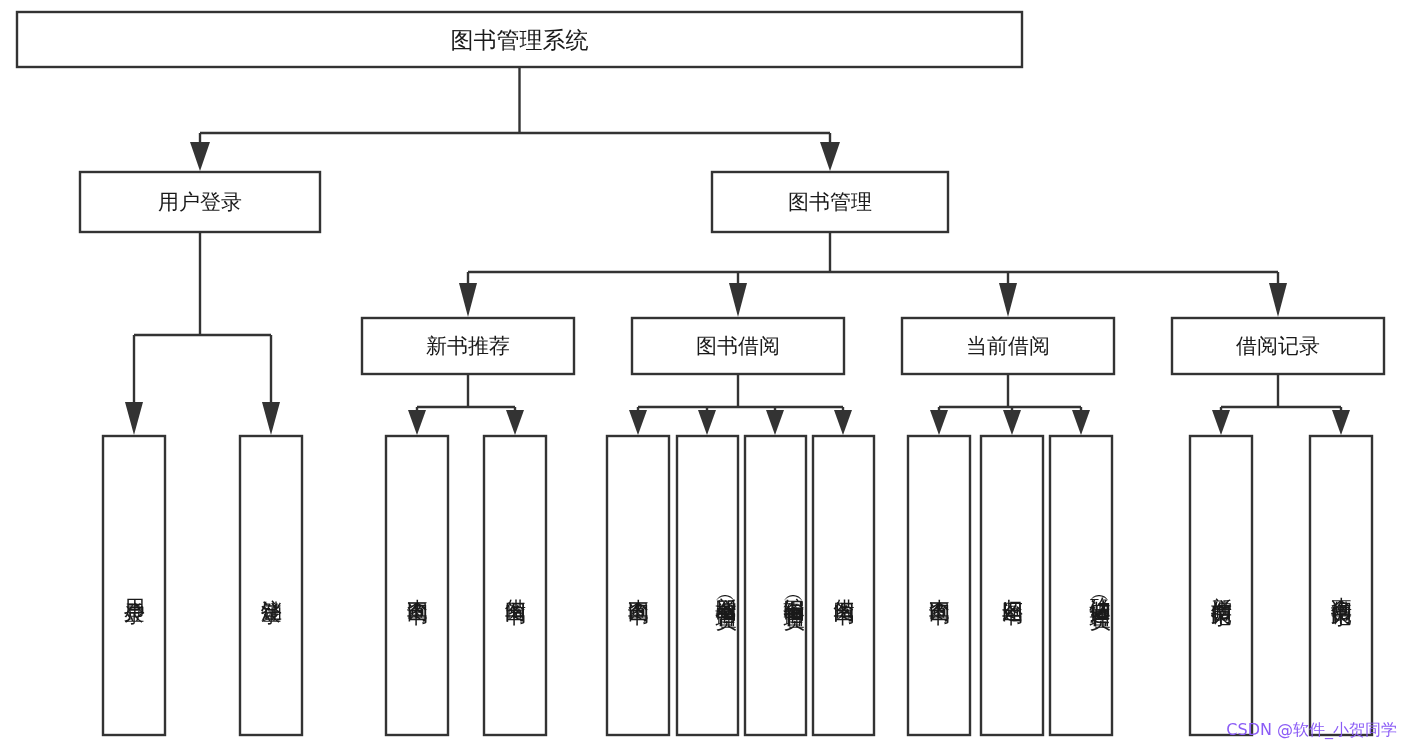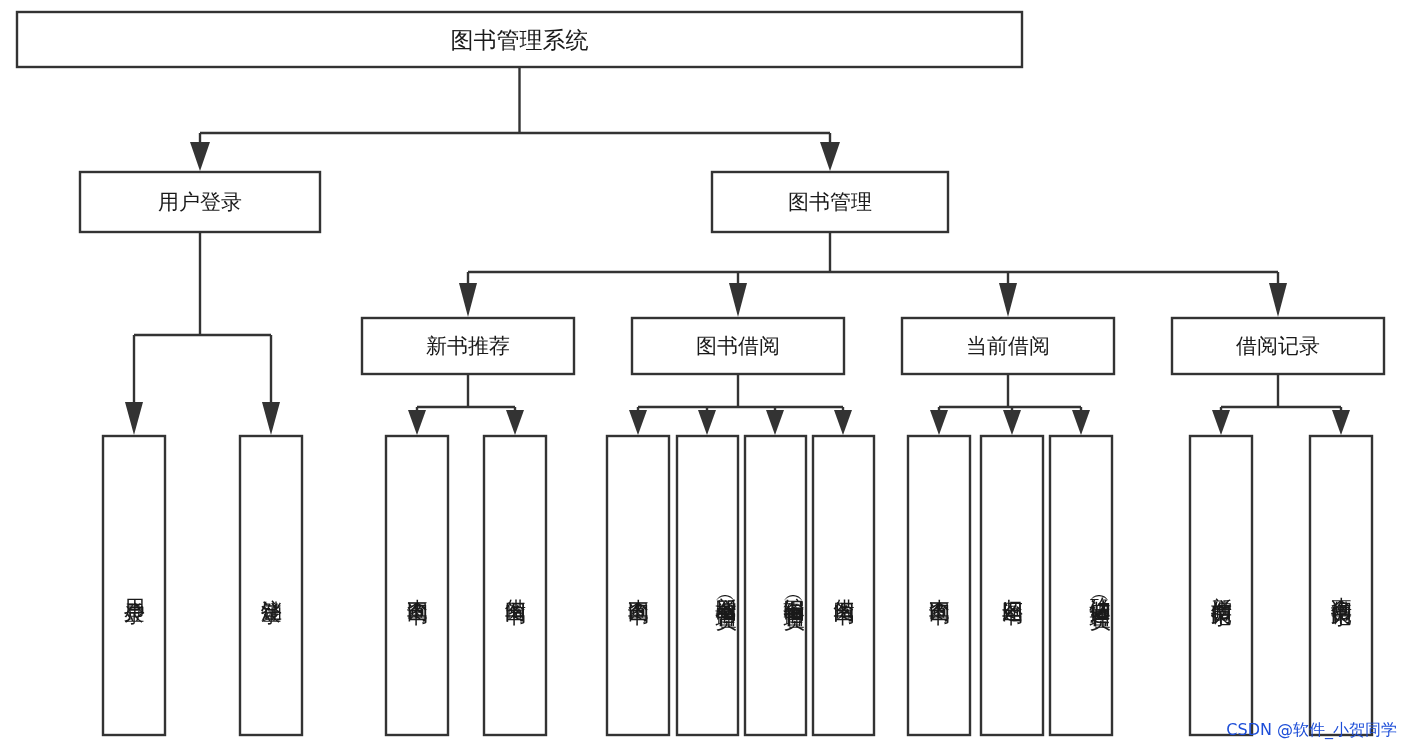--- a/index.html
+++ b/index.html
@@ -65,21 +65,21 @@
     color: #1a1a1a;
     letter-spacing: 2px;
     white-space: nowrap;
     pointer-events: none;
   }
   .watermark {
     position: absolute;
     right: 8px;
     bottom: 6px;
     font-size: 16px;
-    color: #1d4ed8;
+    color: #8b5cf6;
     font-family: "DejaVu Sans", "Liberation Sans", sans-serif;
     white-space: nowrap;
   }
 </style>
 </head>
 <body>
 
 <div id="diagram-root">
 
   <svg class="diagram-canvas" viewBox="0 0 1405 747">

